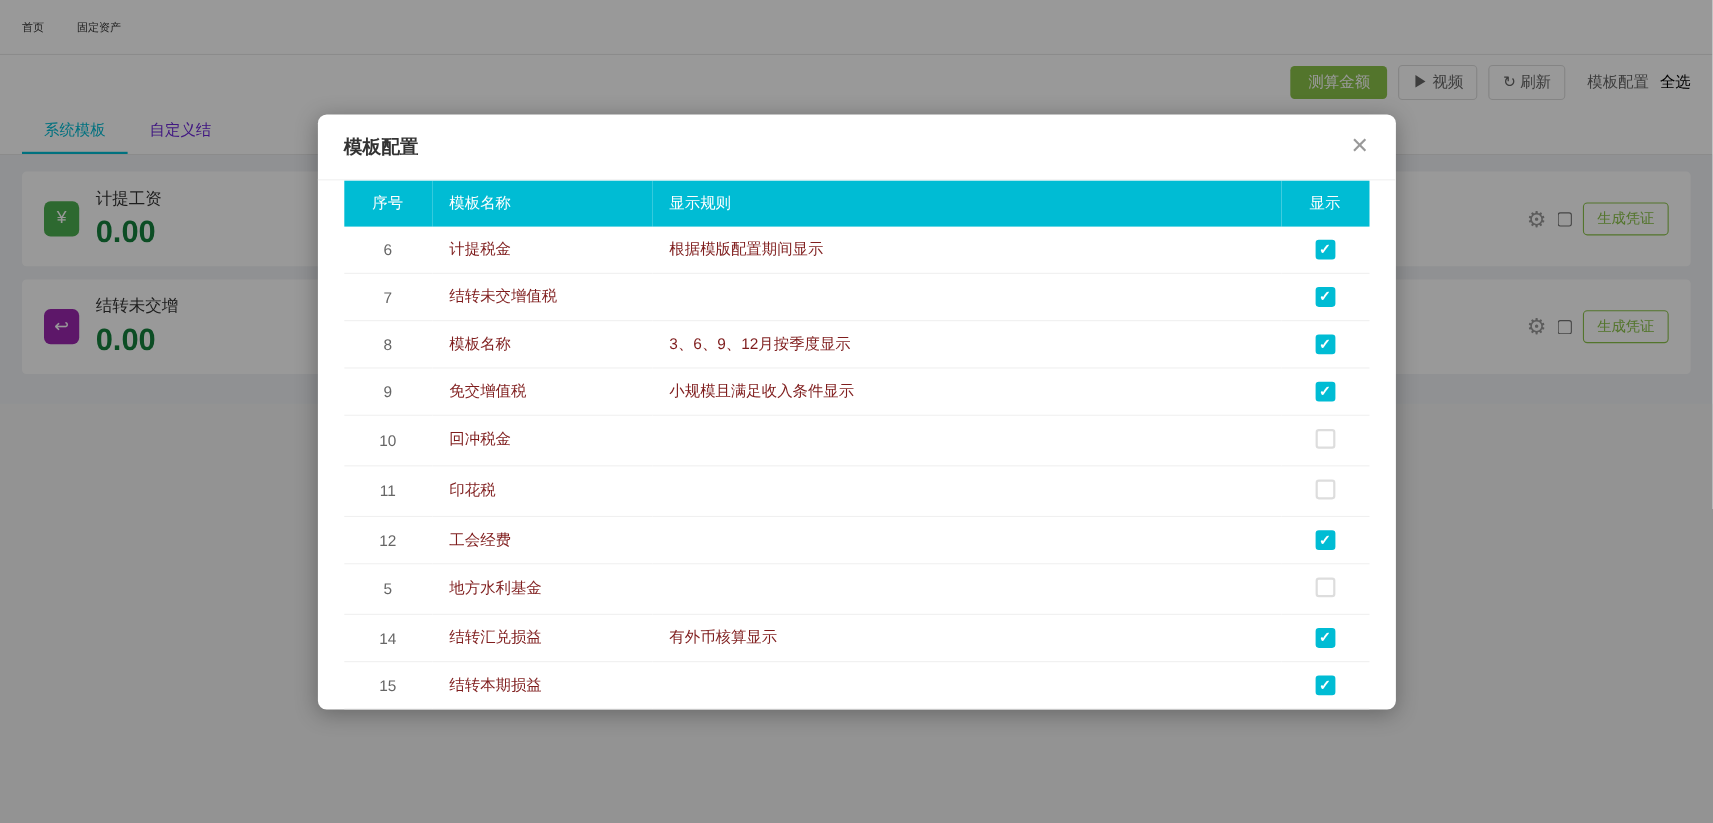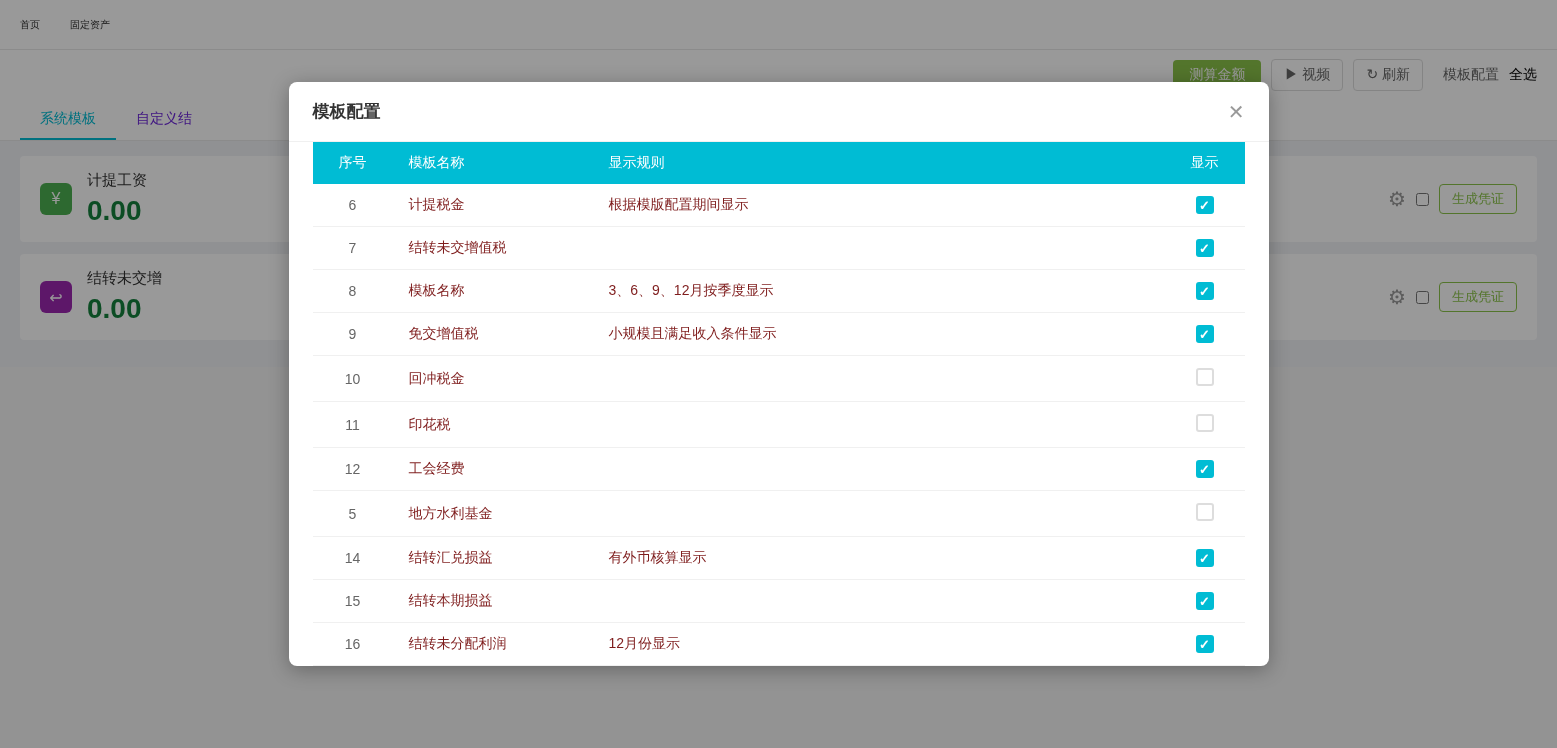--- a/index.html
+++ b/index.html
@@ -411,24 +411,18 @@
               <td>结转汇兑损益</td>
               <td>有外币核算显示</td>
               <td><span class="custom-checkbox checked"></span></td>
             </tr>
             <tr>
               <td>15</td>
               <td>结转本期损益</td>
               <td></td>
               <td><span class="custom-checkbox checked"></span></td>
             </tr>
-            <tr>
-              <td>16</td>
-              <td>结转未分配利润</td>
-              <td>12月份显示</td>
-              <td><span class="custom-checkbox checked"></span></td>
-            </tr>
           </tbody>
       </table>
     </div>
 
   </div>
 </div>
 
 </body></html>

